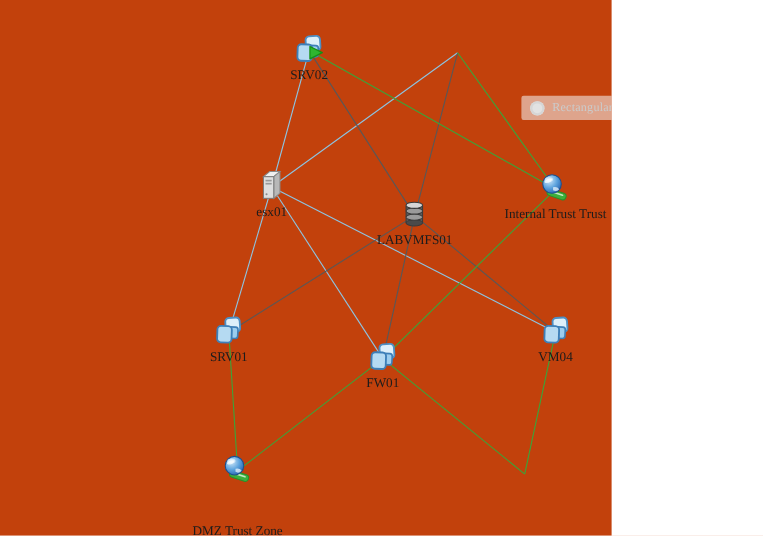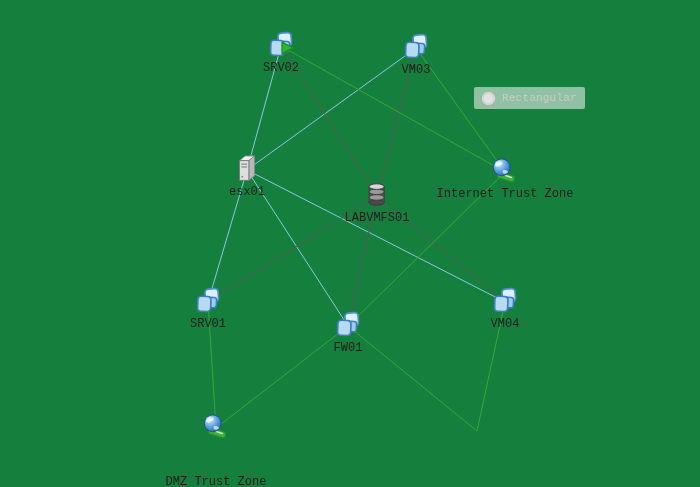--- a/index.html
+++ b/index.html
@@ -1,18 +1,18 @@
 <!DOCTYPE html>
 <html><head>
 <meta charset="utf-8">
 <style>
   html,body{margin:0;padding:0;background:#fff;}
   .canvas{
-    position:relative;width:700px;height:487px;background:#15803d;overflow:hidden;
-    font-family:Liberation Mono, monospace;
+    position:relative;width:556px;height:487px;background:#c2410c;overflow:hidden;
+    font-family:Liberation Serif, serif;
   }
   #edge-svg{position:absolute;left:0;top:0;width:700px;height:487px;}
   .node{
     position:absolute;display:flex;flex-direction:column;align-items:center;
     transform:translateX(-50%);cursor:pointer;
   }
   .node .icon{width:30px;height:30px;display:block;}
   .node .label{
     font-size:12px;color:#1c1c1c;margin-top:1px;white-space:nowrap;line-height:13px;
     text-align:center;
@@ -97,46 +97,40 @@
     </svg>
 
   <div class="node" style="left: 281px; top: 31px;">
     <svg class="icon">
         <use href="#sym-vm"></use>
         <use href="#sym-play"></use>
       </svg>
     <div class="label">SRV02</div>
   </div>
 
-  <div class="node" style="left: 416px; top: 33px;">
-    <svg class="icon">
-        <use href="#sym-vm"></use>
-      </svg>
-    <div class="label">VM03</div>
-  </div>
 
   <div class="node" style="left: 247px; top: 155px;">
     <svg class="icon">
         <use href="#sym-server"></use>
       </svg>
     <div class="label">esx01</div>
   </div>
 
   <div class="node" style="left: 377px; top: 181px;">
     <svg class="icon">
         <use href="#sym-datastore"></use>
       </svg>
     <div class="label">LABVMFS01</div>
   </div>
 
   <div class="node" style="left: 505px; top: 157px;">
     <svg class="icon">
         <use href="#sym-zone"></use>
       </svg>
-    <div class="label">Internet Trust Zone</div>
+    <div class="label">Internal Trust Trust</div>
   </div>
 
   <div class="node" style="left: 208px; top: 287px;">
     <svg class="icon">
         <use href="#sym-vm"></use>
       </svg>
     <div class="label">SRV01</div>
   </div>
 
   <div class="node" style="left: 348px; top: 311px;">

